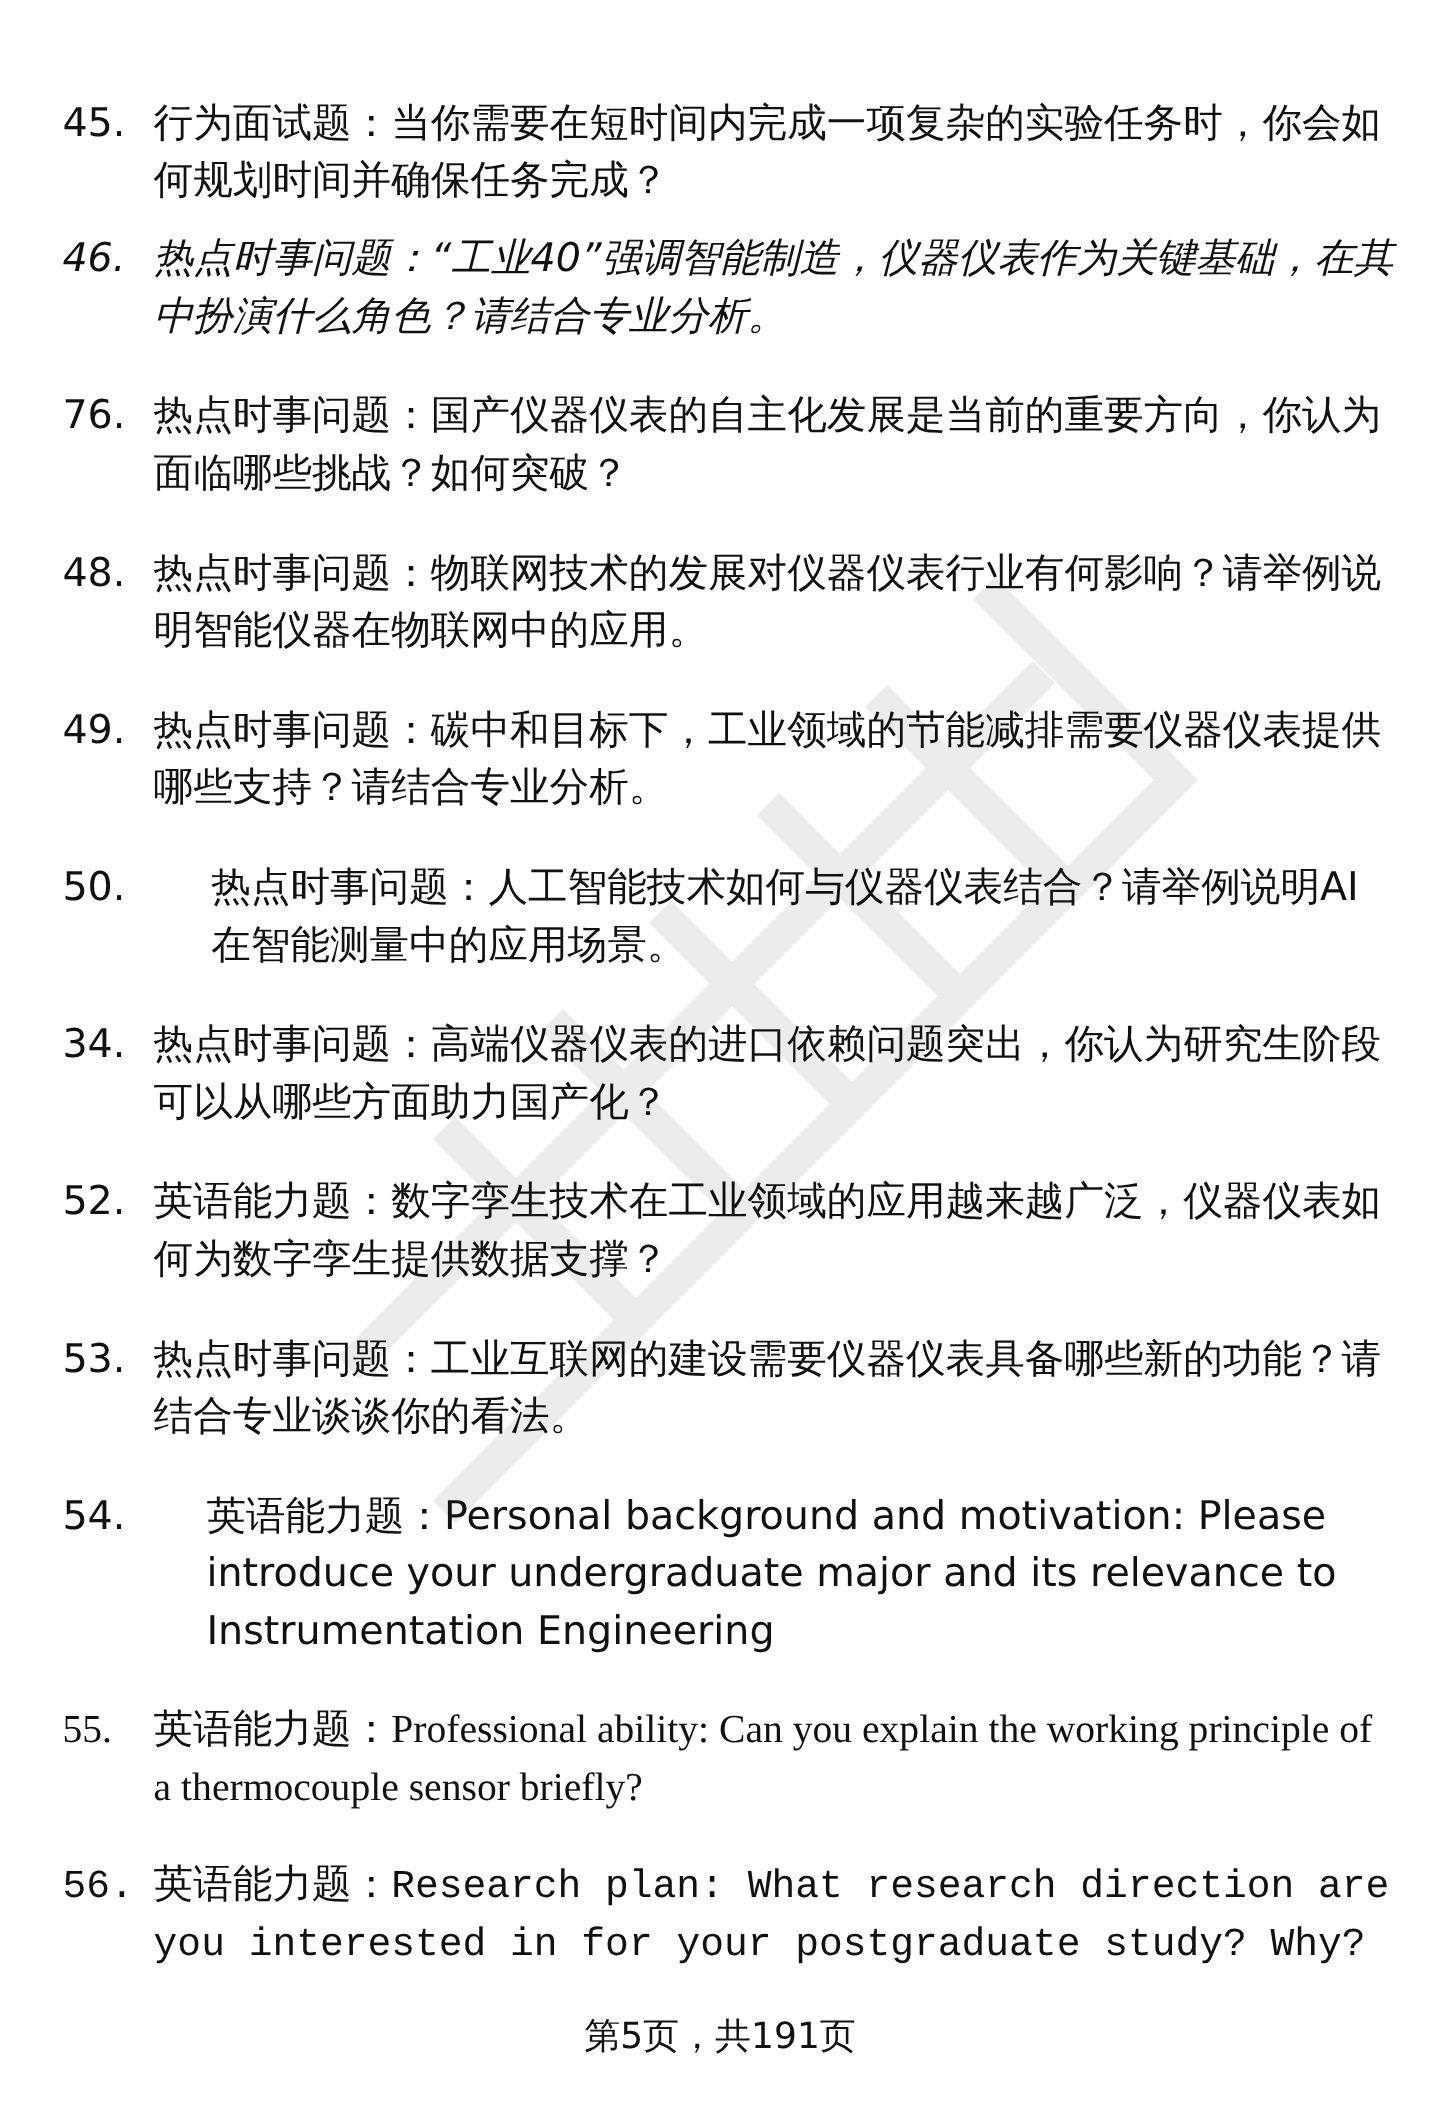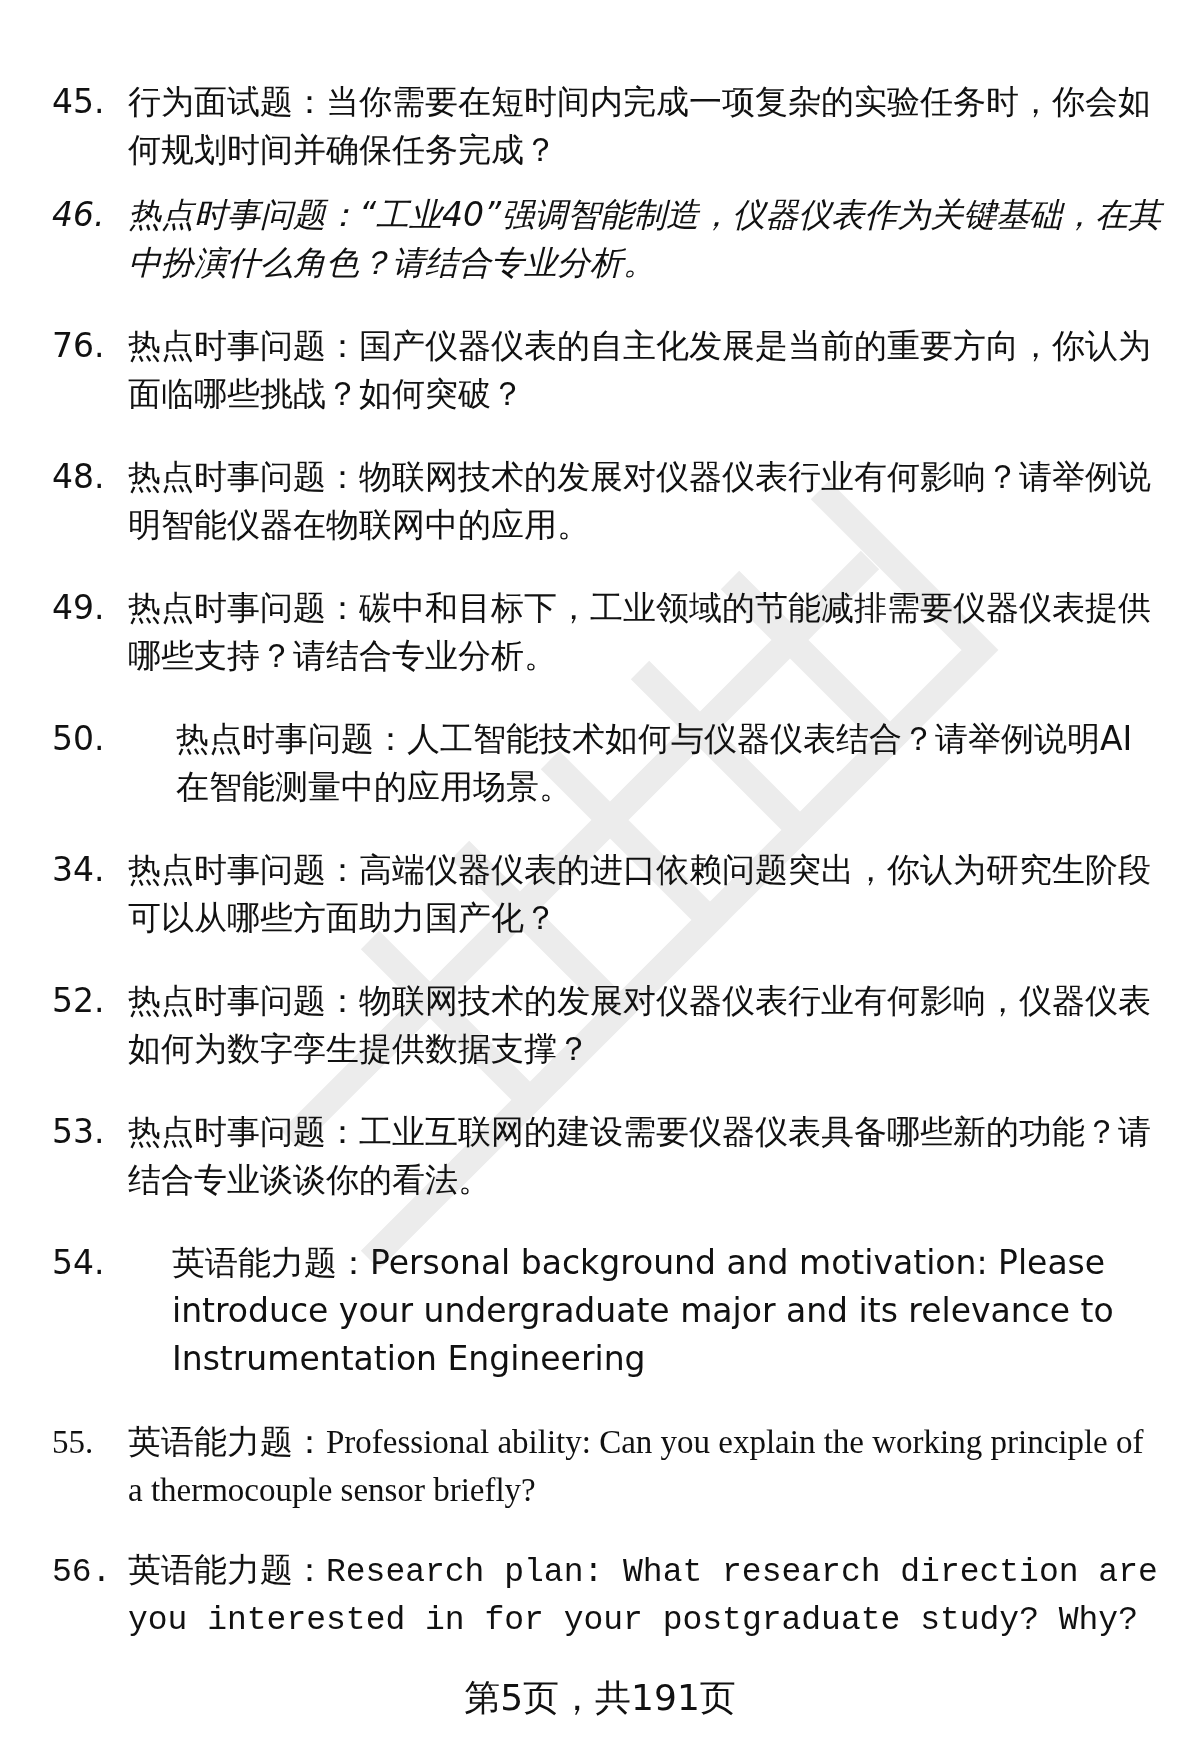--- a/index.html
+++ b/index.html
@@ -47,21 +47,21 @@
     }
     .q-body {
       flex: 1 1 auto;
     }
     .footer {
       position: absolute;
       left: 0;
       top: 1678px;
       width: 1200px;
       text-align: center;
-      font-size: 36px;
+      font-size: 30px;
       line-height: 40px;
     }
   </style>
 </head>
 <body>
 
 <svg class="watermark" viewBox="0 0 760 800" xmlns="http://www.w3.org/2000/svg">
   <g fill="none" stroke="#ececec" stroke-width="26" stroke-linejoin="miter">
     <path d="M560 20 L720 180 L560 340"></path>
     <path d="M470 110 L630 270 L470 430"></path>
@@ -109,21 +109,21 @@
     <span class="q-body">热点时事问题：人工智能技术如何与仪器仪表结合？请举例说明AI在智能测量中的应用场景。</span>
   </div>
 
   <div class="question" style="top:846px;">
     <span class="q-num">34.</span>
     <span class="q-body">热点时事问题：高端仪器仪表的进口依赖问题突出，你认为研究生阶段可以从哪些方面助力国产化？</span>
   </div>
 
   <div class="question" style="top:977px;">
     <span class="q-num">52.</span>
-    <span class="q-body">热点时事问题：物联网技术的发展对仪器仪表行业有何影响，仪器仪表如何为数字孪生提供数据支撑？</span>
+    <span class="q-body">英语能力题：数字孪生技术在工业领域的应用越来越广泛，仪器仪表如何为数字孪生提供数据支撑？</span>
   </div>
 
   <div class="question" style="top:1108px;">
     <span class="q-num">53.</span>
     <span class="q-body">热点时事问题：工业互联网的建设需要仪器仪表具备哪些新的功能？请结合专业谈谈你的看法。</span>
   </div>
 
   <div class="question" style="top:1239px;gap:44px;">
     <span class="q-num">54.</span>
     <span class="q-body">英语能力题：Personal background and motivation: Please introduce your undergraduate major and its relevance to Instrumentation Engineering</span>

